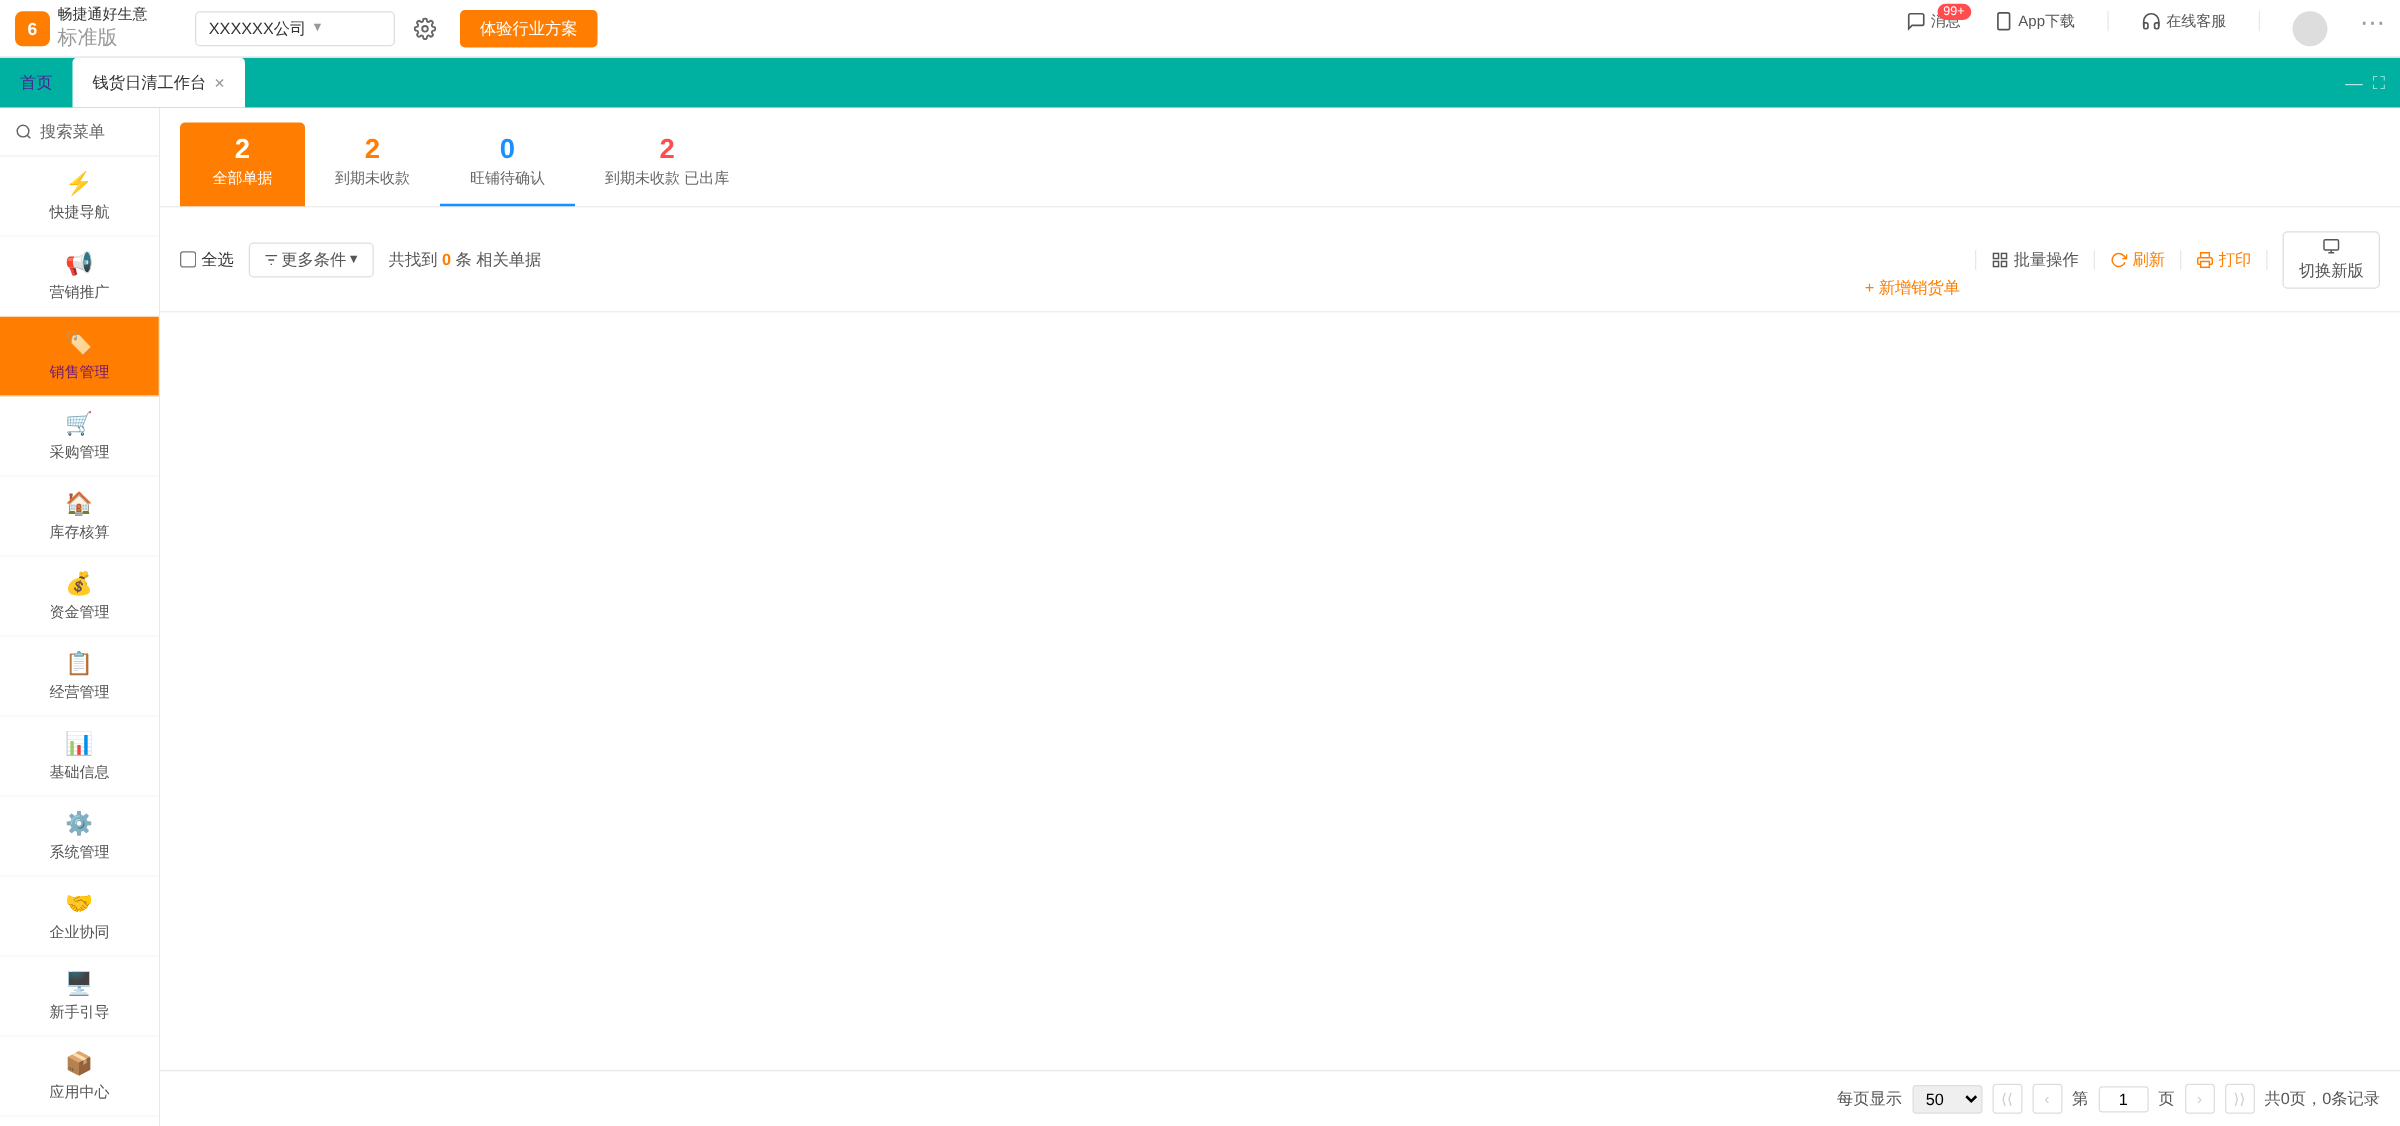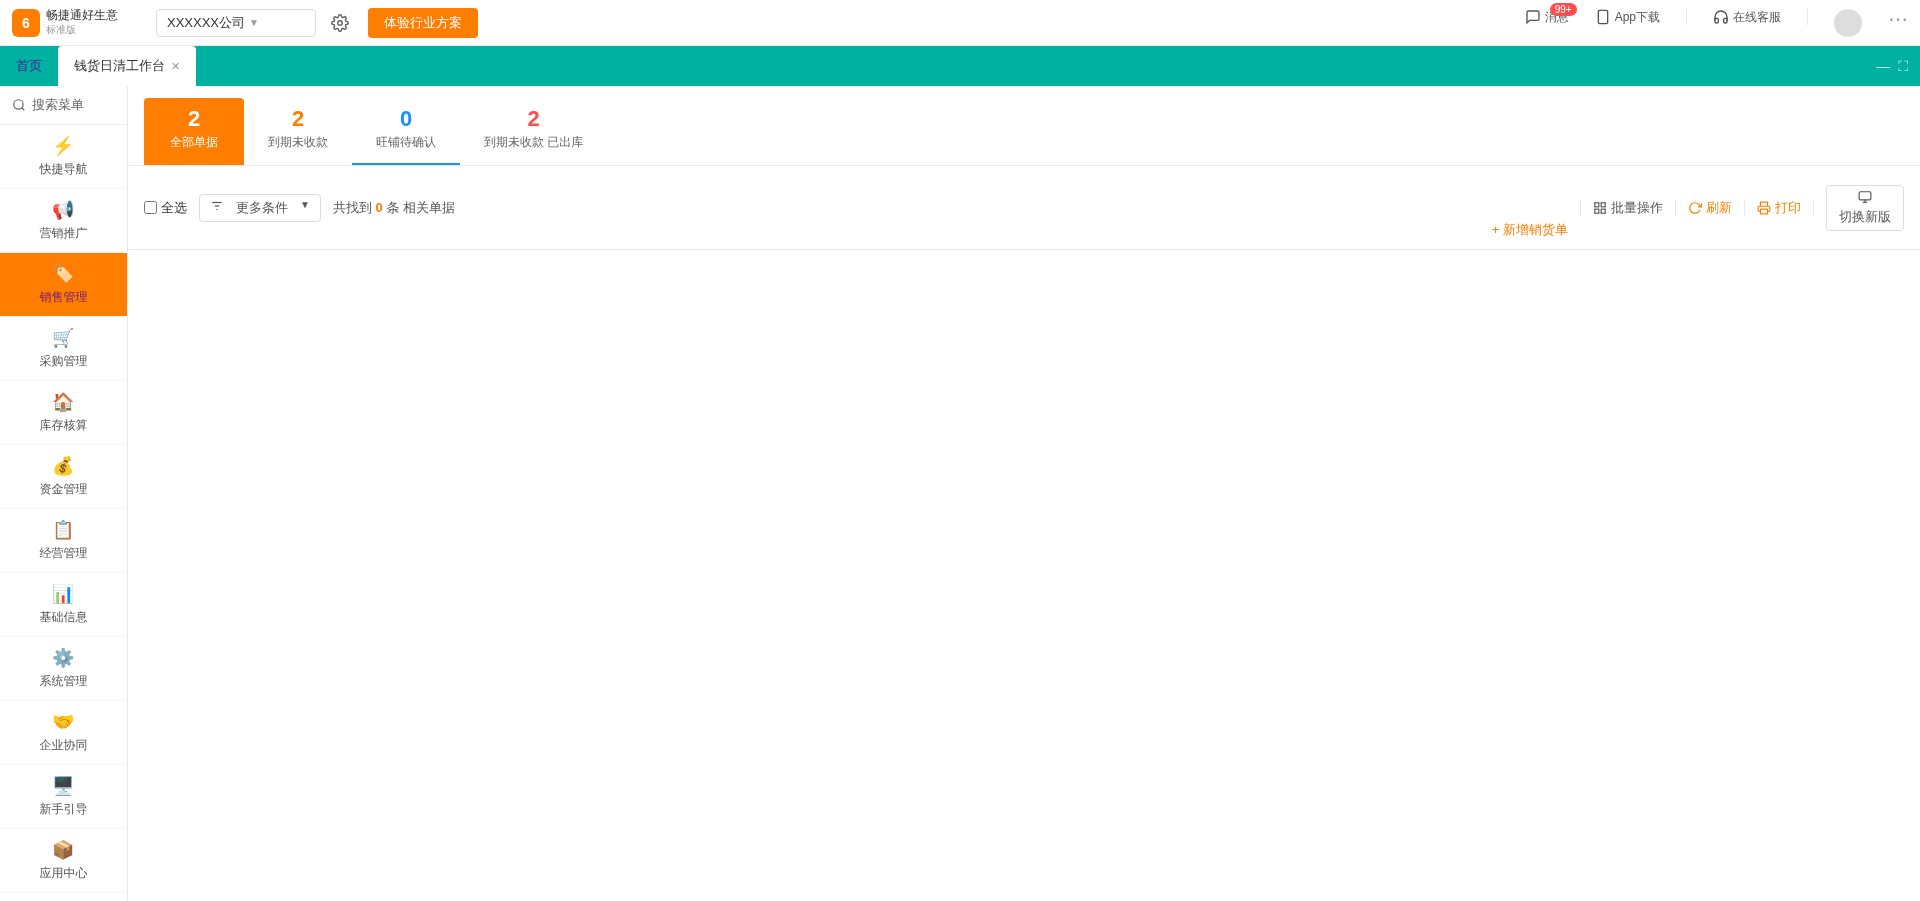--- a/index.html
+++ b/index.html
@@ -25,21 +25,21 @@
       flex-shrink: 0;
     }
     .logo-icon {
       width: 28px; height: 28px;
       background: #ff7d00;
       border-radius: 6px;
       display: flex; align-items: center; justify-content: center;
       color: #fff; font-size: 14px; font-weight: bold;
     }
     .logo-text { font-size: 12px; color: #333; line-height: 1.3; }
-    .logo-sub { font-size: 10px; color: #999; }
+    .logo-sub { font-size: 16px; color: #999; }
 
     .company-selector {
       display: flex; align-items: center; gap: 4px;
       padding: 4px 10px; border: 1px solid #ddd; border-radius: 4px;
       background: #fff; cursor: pointer; min-width: 160px;
     }
     .company-name { font-size: 13px; color: #333; }
     .chevron-down { color: #999; font-size: 10px; }
 
     .settings-icon-btn {
@@ -161,21 +161,21 @@
 
     
     .toolbar {
       background: #fff;
       display: flex; align-items: center;
       padding: 10px 16px; gap: 12px;
       border-bottom: 1px solid #e8e8e8;
     }
     .checkbox-all { display: flex; align-items: center; gap: 4px; cursor: pointer; }
     .filter-btn {
-      display: flex; align-items: flex-start; gap: 12px;
+      display: flex; align-items: center; gap: 1px;
       padding: 4px 10px; border: 1px solid #ddd; border-radius: 4px;
       cursor: pointer; font-size: 13px; color: #555;
     }
     .found-text { font-size: 13px; color: #555; }
     .found-count { color: #ff7d00; font-weight: bold; }
 
     .toolbar-right { margin-left: auto; display: flex; align-items: center; gap: 12px; }
     .add-btn {
       background: #fff; color: #ff7d00; border: none;
       font-size: 13px; cursor: pointer; display: flex; align-items: center; gap: 4px; margin-top: 45px;
@@ -450,14 +450,32 @@
               <line x1="12" y1="17" x2="12" y2="21"></line>
             </svg>
           <span>切换新版</span>
         </div>
       </div>
     </div>
 
     <div class="table-area">
     </div>
 
+    <div class="pagination">
+      <span class="page-size-label">每页显示</span>
+      <select class="page-size-select">
+        <option>50</option>
+        <option>20</option>
+        <option>100</option>
+      </select>
+
+      <div class="page-nav-btn disabled">⟨⟨</div>
+      <div class="page-nav-btn disabled">‹</div>
+      <span style="color:#555;">第</span>
+      <input class="page-input" type="text" value="1" style="">
+      <span style="color:#555;">页</span>
+      <div class="page-nav-btn disabled">›</div>
+      <div class="page-nav-btn disabled">⟩⟩</div>
+
+      <span class="page-info">共0页，0条记录</span>
+    </div>
   </div>
 </div>
 
 </body></html>

